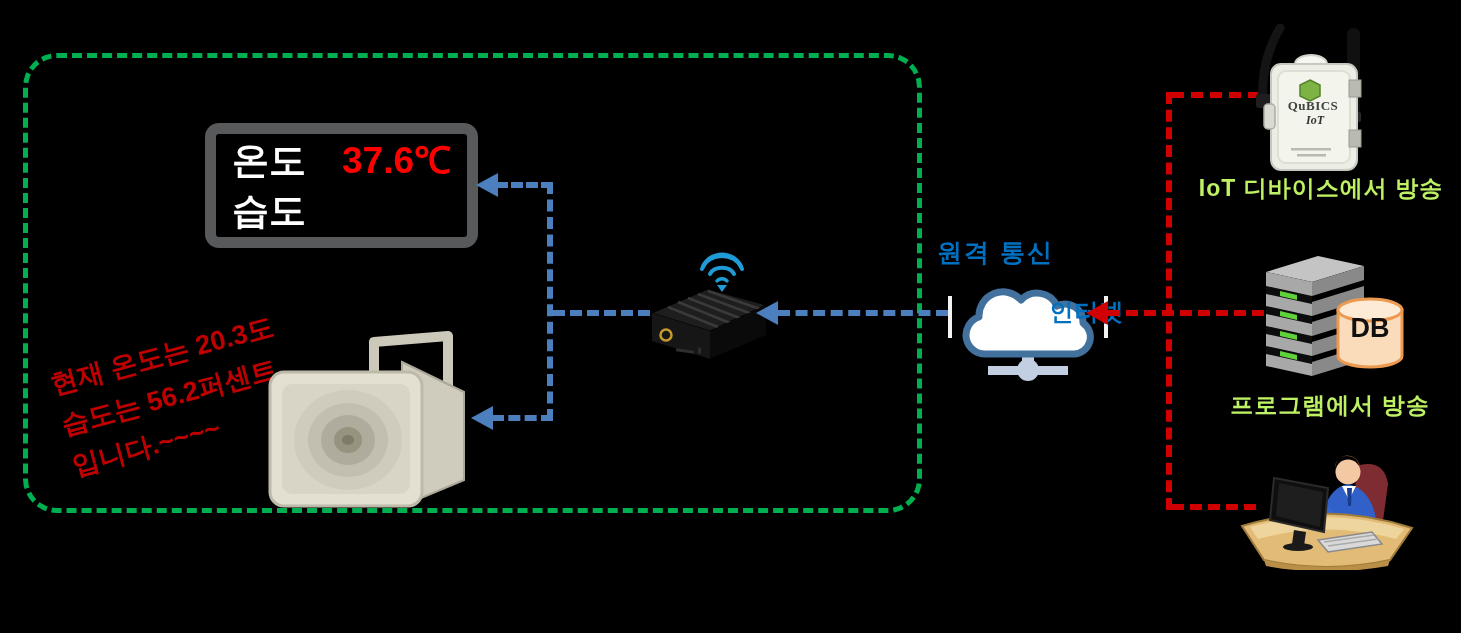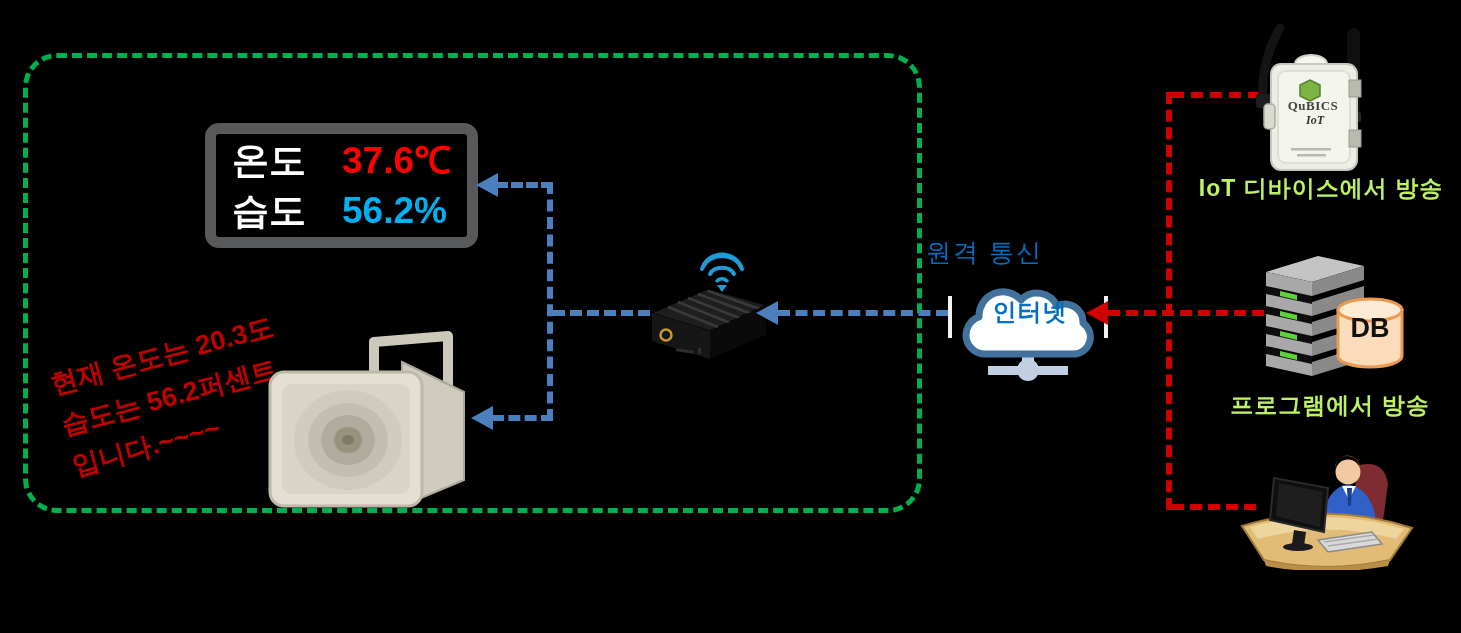--- a/index.html
+++ b/index.html
@@ -24,23 +24,23 @@
                 line-height:1.55;white-space:nowrap;}
   
   .dash-h{position:absolute;height:0;border-top:6px dashed #4C7FBE;}
   .dash-v{position:absolute;width:0;border-left:6px dashed #4C7FBE;}
   .dash-h.red{border-top-color:#D00000;}
   .dash-v.red{border-left-color:#D00000;}
   .arrow-left{position:absolute;width:0;height:0;border-top:12px solid transparent;
               border-bottom:12px solid transparent;border-right:22px solid #4C7FBE;}
   .arrow-left.red{border-right-color:#D00000;}
   
-  .cloud-heading{position:absolute;left:926px;top:236px;width:160px;text-align:left;
-                 color:#0070C0;font-size:25px;font-weight:400;letter-spacing:2px;}
-  .cloud-label{position:absolute;left:975px;top:296px;width:110px;text-align:center;
+  .cloud-heading{position:absolute;left:894px;top:236px;width:160px;text-align:right;
+                 color:#0070C0;font-size:25px;font-weight:700;letter-spacing:2px;}
+  .cloud-label{position:absolute;left:1032px;top:296px;width:110px;text-align:center;
                color:#0070C0;font-size:24px;font-weight:800;letter-spacing:1px;}
   
   .caption{position:absolute;text-align:center;font-weight:800;font-size:23px;
            color:#bef264;letter-spacing:1px;}
   .caption.iot{left:1185px;top:173px;width:272px;}
   .caption.server{left:1228px;top:390px;width:204px;}
   .caption.operator{left:1263px;top:567px;width:140px;}
   
   .qubics-brand{position:absolute;left:1253px;top:98px;width:120px;text-align:center;
                 font-size:13px;font-weight:700;color:#3F4440;letter-spacing:.5px;font-family:Liberation Serif, serif;}
@@ -58,21 +58,20 @@
 
   <div class="green-zone"></div>
 
   <div class="display-panel">
     <div class="disp-row">
       <span class="disp-label">온도</span>
       <span class="disp-val temp">37.6℃</span>
     </div>
     <div class="disp-row">
       <span class="disp-label">습도</span>
-      <span class="disp-val hum">56.2%</span>
     </div>
   </div>
 
   <div class="announcement">
     <div>현재 온도는 20.3도</div>
     <div>습도는 56.2퍼센트</div>
     <div>입니다.~~~~</div>
   </div>
 
   <svg style="left:262px;top:330px" width="205" height="180" viewBox="0 0 205 180">

